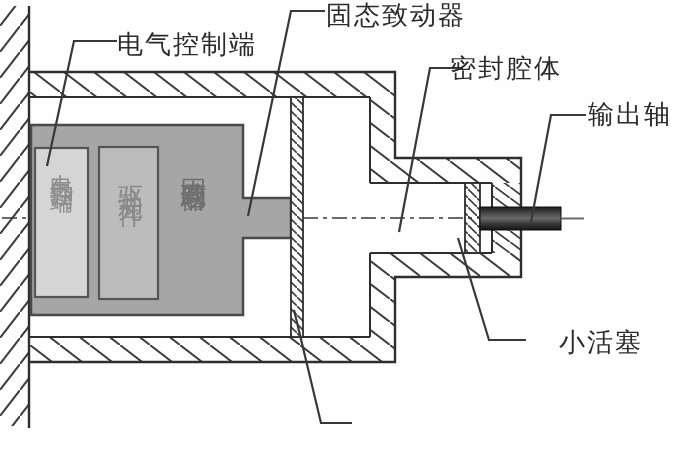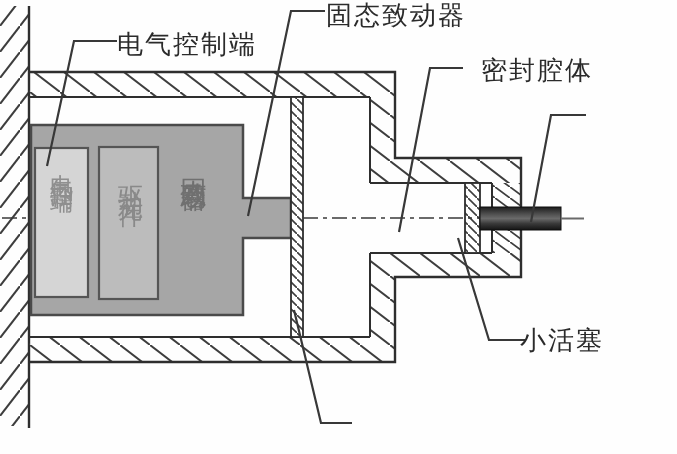--- a/index.html
+++ b/index.html
@@ -105,20 +105,21 @@
       <path d="M325,11 L291,11 L248,216"></path>
       <path d="M463,68 L430,68 L399,232"></path>
       <path d="M586,115 L551,115 L531,222"></path>
       <path d="M526,340 L489,340 L458,238"></path>
       <path d="M352,423 L321,423 L294,310"></path>
     </g>
   </svg>
 
   <div class="callout" style="left:117px;top:30px;">电气控制端</div>
   <div class="callout" style="left:326px;top:1px;">固态致动器</div>
-  <div class="callout" style="left:481px;top:56px;">密封腔体</div>
-  <div class="callout" style="left:520px;top:328px;font-family:Liberation Mono, monospace;">小活塞</div>
+  <div class="callout" style="left:450px;top:56px;font-family:Liberation Mono, monospace;">密封腔体</div>
+  <div class="callout" style="left:588px;top:100px;">输出轴</div>
+  <div class="callout" style="left:559px;top:328px;">小活塞</div>
 
   <div class="vtext v-ctrl">电气控制端</div>
   <div class="vtext v-drive">驱动元件</div>
   <div class="vtext v-actuator">固态致动器</div>
 
 </div>
 
 </body></html>

